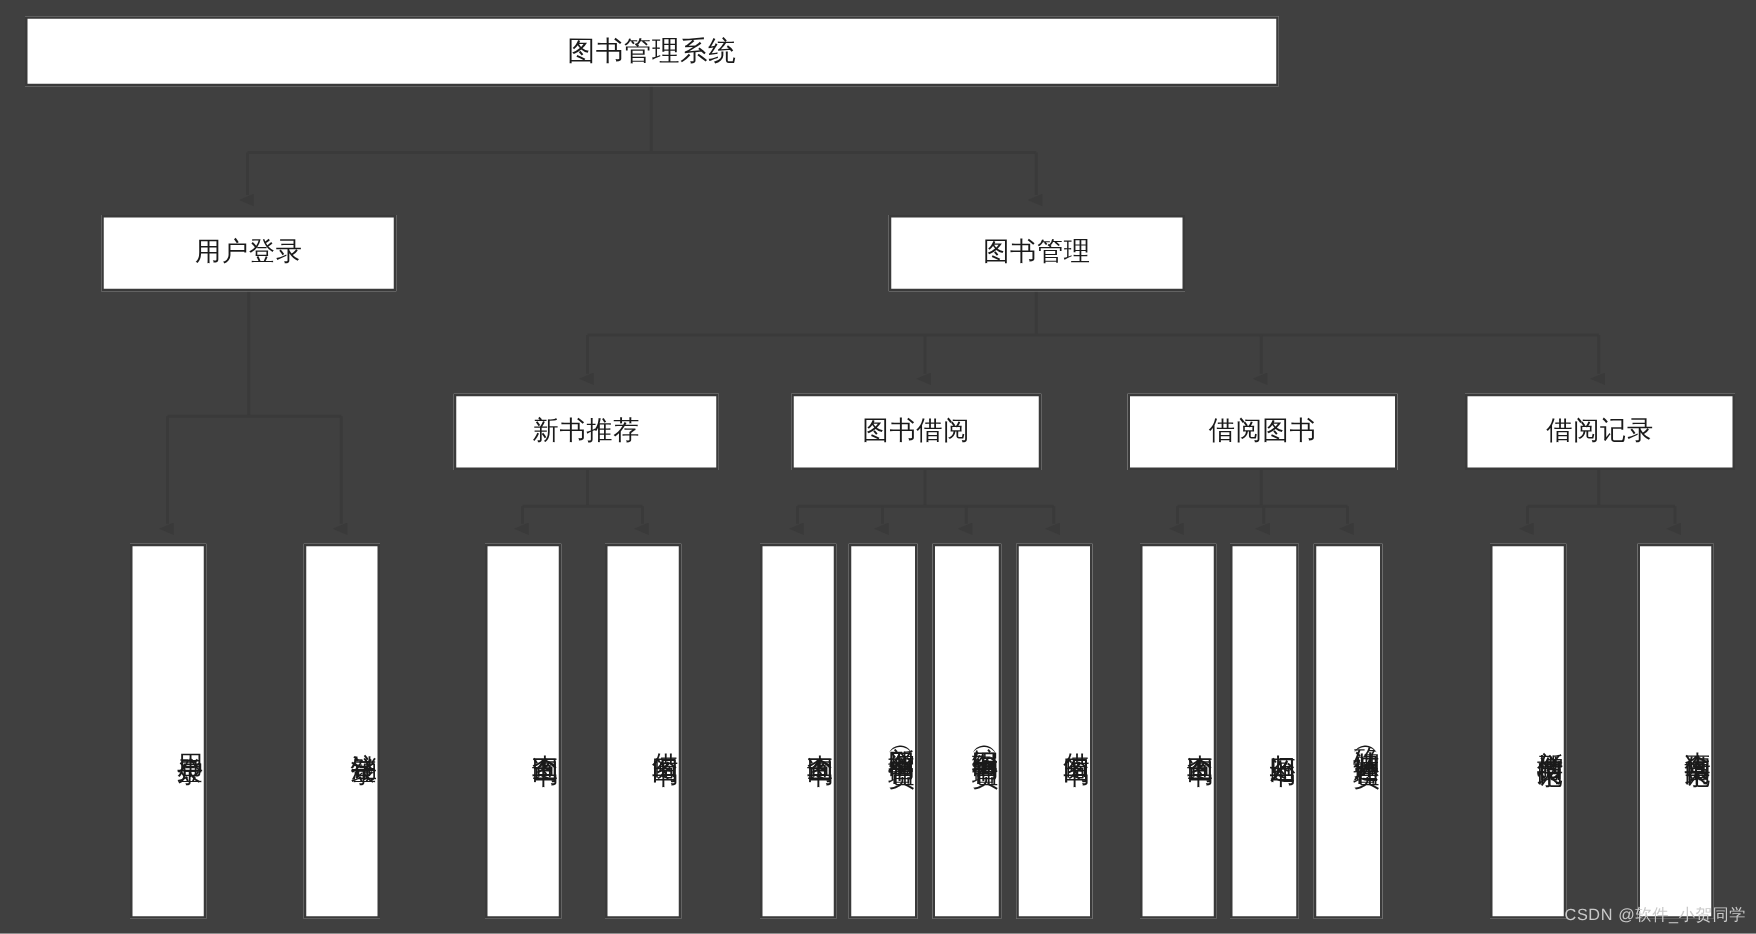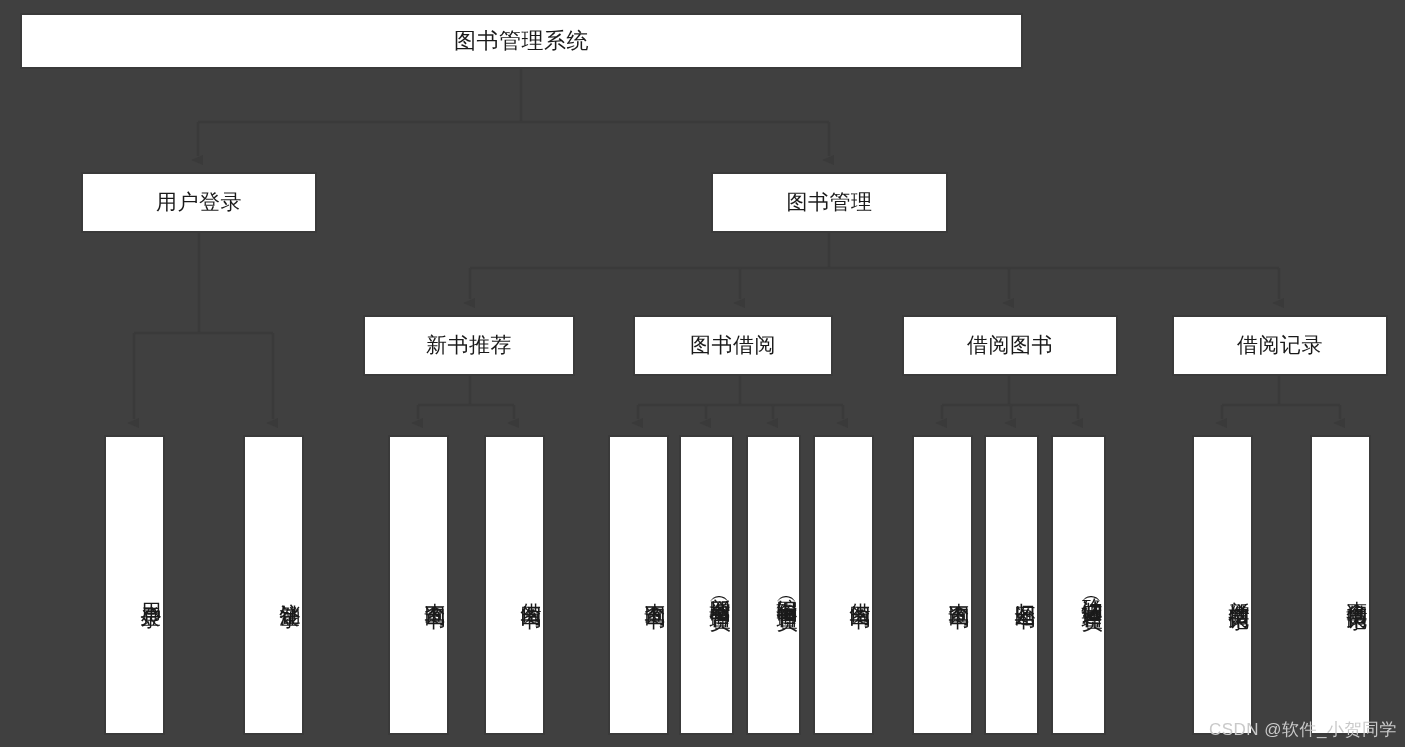--- a/index.html
+++ b/index.html
@@ -60,21 +60,21 @@
     stroke-width: 2.4;
     fill: none;
   }
   .arrow-head {
     fill: #3a3a3a;
   }
   #watermark {
     position: absolute;
     right: 8px;
     bottom: 6px;
-    font-size: 17px;
+    font-size: 13px;
     color: #c9c9c9;
     white-space: nowrap;
     letter-spacing: 0.5px;
   }
 </style>
 </head>
 <body>
 
 <div id="diagram-root">
 

